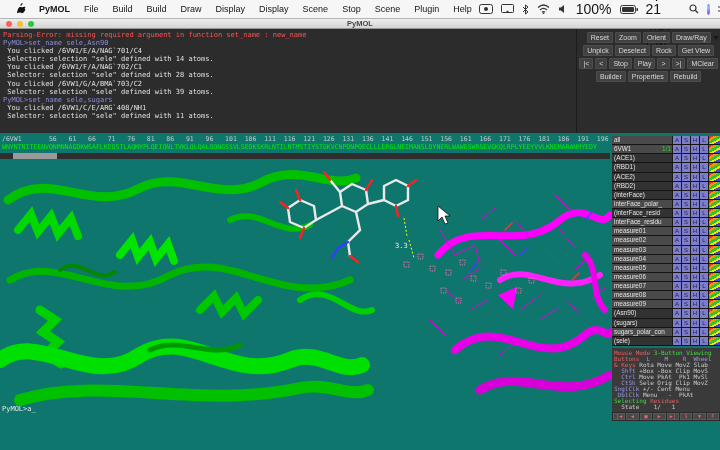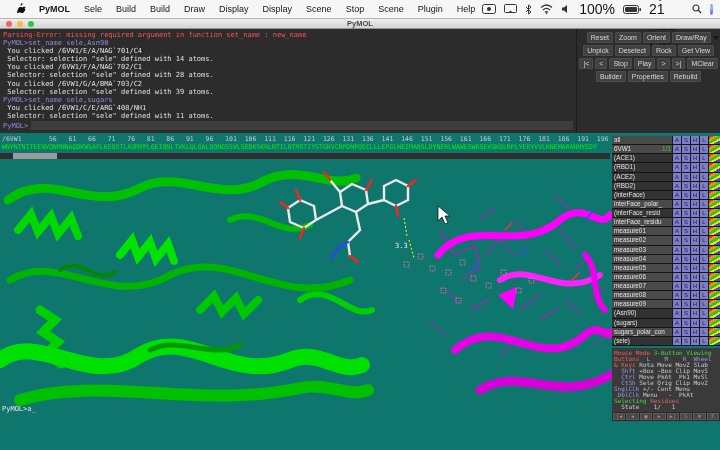--- a/index.html
+++ b/index.html
@@ -19,21 +19,21 @@
   
   .titlebar{height:10px;background:linear-gradient(#eeeeee,#d4d4d4);border-bottom:1px solid #979797;
             box-sizing:border-box;position:relative;display:flex;align-items:center;justify-content:center;
             font-size:7.5px;color:#484848;font-weight:bold}
   .lights{position:absolute;left:6px;top:2px;display:flex;gap:5px}
   .light{width:6px;height:6px;border-radius:50%}
   .lr{background:#ff5f57}.ly{background:#febc2e}.lg{background:#28c840}
 
   
   .external{height:104px;display:flex;background:#2c2c2c}
-  .console-col{width:600px;display:flex;flex-direction:column;border-right:1px solid #1c1c1c;box-sizing:border-box}
+  .console-col{width:600px;display:flex;flex-direction:row;border-right:1px solid #1c1c1c;box-sizing:border-box}
   .console{flex:1;padding:2px 0 0 3px;font-size:7px;line-height:8.1px;white-space:pre;overflow:hidden}
   .cline{height:8.1px}
   .cline.error{color:#ff5252}
   .cline.command{color:#8c8cdc}
   .cline.normal{color:#e2e2e2}
   .promptrow{height:13px;display:flex;align-items:center;padding:0 3px 1px 3px;gap:3px;font-size:7px;color:#8c8cdc}
   .cmdinput{flex:1;height:9px;background:#3d3d3d}
   .controls{flex:1;padding:3px 2px 0 2px;display:flex;flex-direction:column;gap:2px;position:relative}
   .crow{display:flex;gap:2px;justify-content:center}
   .cbtn{background:#414141;border-radius:2px;box-shadow:inset 0 0 0 0.5px #5a5a5a;color:#d8d8d8;
@@ -77,21 +77,21 @@
 <body>
 
 <div class="menubar">
   <span style="padding:0 6px">
     <svg width="10" height="12" viewBox="0 0 10 12">
       <path d="M6.6 1.1c.1.7-.2 1.3-.6 1.8-.4.5-1.1.8-1.6.8-.1-.6.2-1.3.6-1.7C5.4 1.5 6.1 1.2 6.6 1.1z" fill="#111"></path>
       <path d="M8.4 8.4c-.3.8-.5 1.1-.9 1.8-.6.9-1.4 2-2.4 2-.9 0-1.1-.6-2.3-.6-1.2 0-1.5.6-2.4.6C-.5 12.2 1 7 2.6 6.1c.8-.4 1.6-.2 2.2.1.5.2.9.2 1.5-.1.7-.3 1.5-.5 2.3.1C7.2 7 7.6 7.7 8.4 8.4z" fill="#111" transform="translate(1,-1)"></path>
     </svg>
   </span>
   <span class="mitem app">PyMOL</span>
-    <span class="mitem">Sele</span>
+    <span class="mitem">File</span>
     <span class="mitem">Build</span>
     <span class="mitem">Build</span>
     <span class="mitem">Draw</span>
     <span class="mitem">Display</span>
     <span class="mitem">Display</span>
     <span class="mitem">Scene</span>
     <span class="mitem">Stop</span>
     <span class="mitem">Scene</span>
     <span class="mitem">Plugin</span>
     <span class="mitem">Help</span>
@@ -157,24 +157,20 @@
     <span class="light lr"></span>
     <span class="light ly"></span>
     <span class="light lg"></span>
   </div>
   <span>PyMOL</span>
 </div>
 
 <div class="external">
   <div class="console-col">
     <div class="console mono" id="console"><div class="cline error">Parsing-Error: missing required argument in function set_name : new_name</div><div class="cline command">PyMOL&gt;set_name sele,Asn90</div><div class="cline normal"> You clicked /6VW1/E/A/NAG`701/C4</div><div class="cline normal"> Selector: selection "sele" defined with 14 atoms.</div><div class="cline normal"> You clicked /6VW1/F/A/NAG`702/C1</div><div class="cline normal"> Selector: selection "sele" defined with 28 atoms.</div><div class="cline normal"> You clicked /6VW1/G/A/BMA`703/C2</div><div class="cline normal"> Selector: selection "sele" defined with 39 atoms.</div><div class="cline command">PyMOL&gt;set_name sele,sugars</div><div class="cline normal"> You clicked /6VW1/C/E/ARG`408/NH1</div><div class="cline normal"> Selector: selection "sele" defined with 11 atoms.</div></div>
-    <div class="promptrow mono">
-      <span>PyMOL&gt;</span>
-      <div class="cmdinput"></div>
-    </div>
   </div>
   <div class="controls" id="controls">
     <span class="ddarrow"></span>
   <div class="crow">
         <span class="cbtn">Reset</span>
         <span class="cbtn">Zoom</span>
         <span class="cbtn">Orient</span>
         <span class="cbtn">Draw/Ray</span>
       </div>
       <div class="crow">

